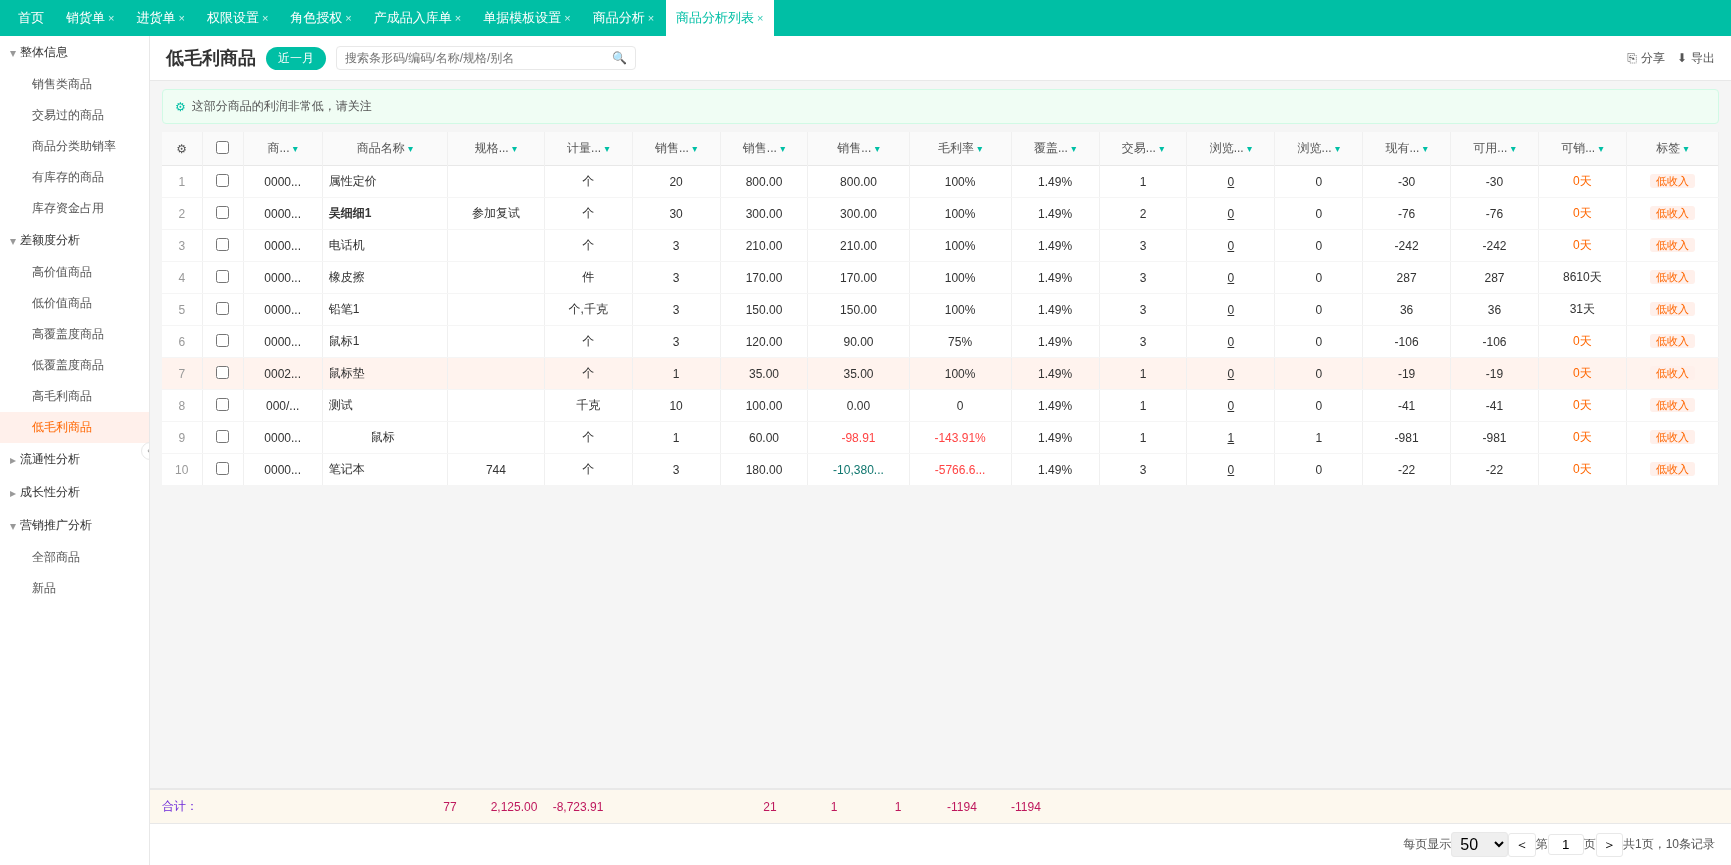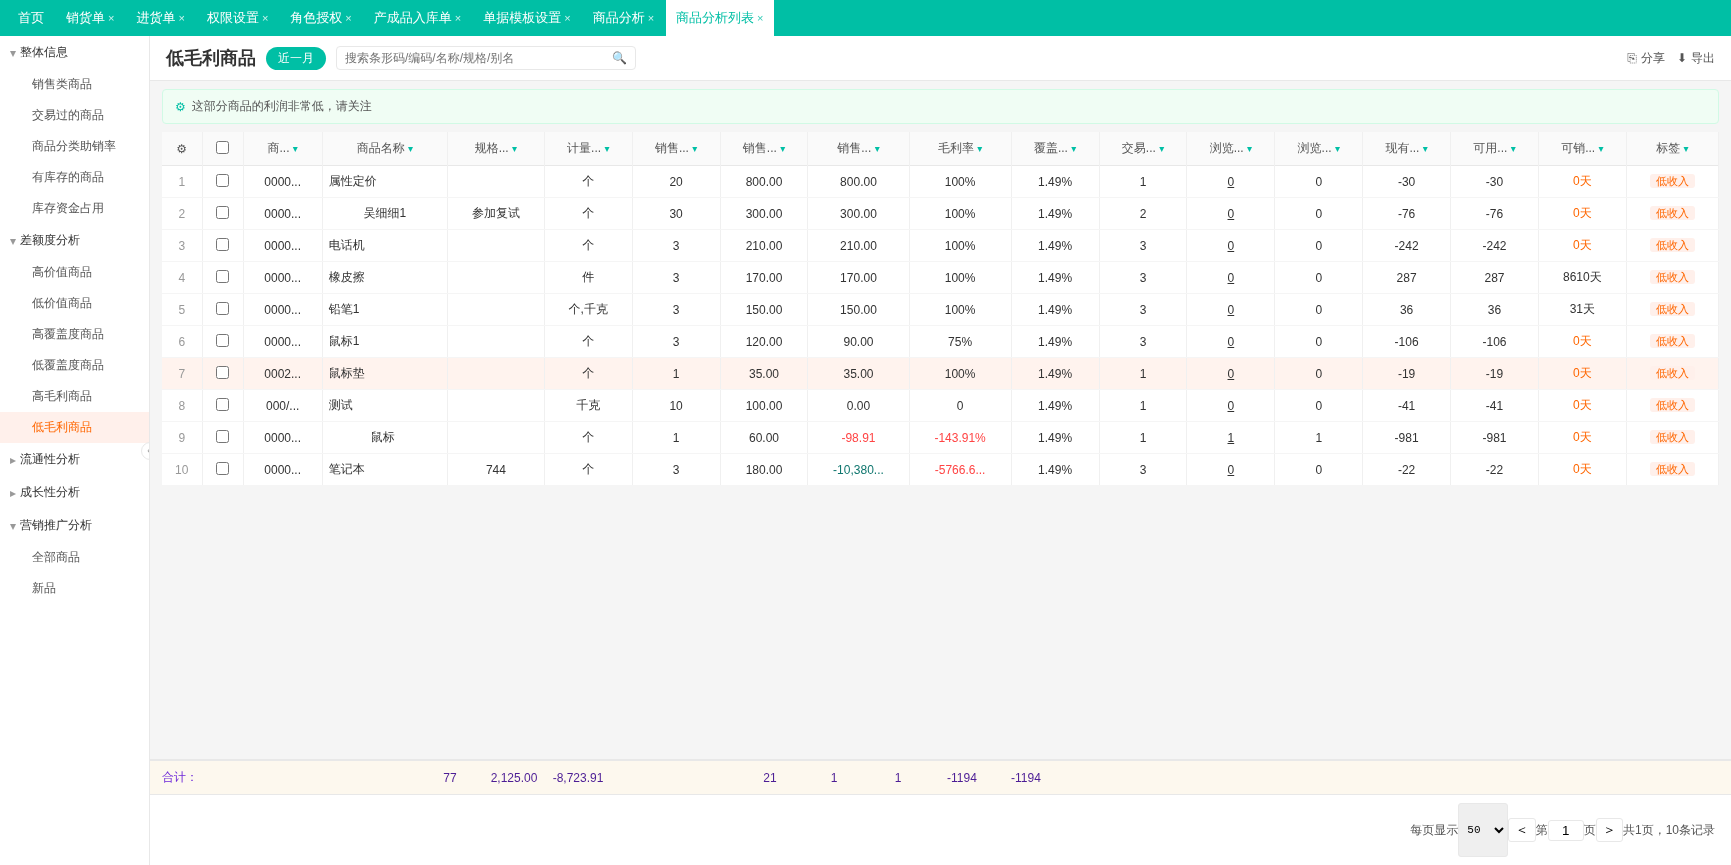--- a/index.html
+++ b/index.html
@@ -198,40 +198,39 @@
       display: flex;
       align-items: center;
       font-size: 12px;
       gap: 4px;
     }
     .footer-total .label { color: #6d28d9; font-weight: 500; margin-right: 10px; }
     .total-cell {
       display: inline-block;
       min-width: 60px;
       text-align: center;
-      color: #4c1d95;
+      color: #be185d;
     }
 
     
     .pagination {
       display: flex;
       align-items: center;
       justify-content: flex-end;
       padding: 8px 16px;
       background: #fff;
       border-top: 1px solid #e8e8e8;
       font-size: 12px;
       color: #555;
     }
     .pagination select {
       border: 1px solid #e8e8e8;
-      padding: 19px 4px;
+      padding: 2px 4px;
       border-radius: 3px;
-      font-size: 11px;
-      font-family: Liberation Mono, monospace;
+      font-size: 16px;
     }
     .page-btn {
       border: 1px solid #e8e8e8;
       background: #fff;
       padding: 2px 6px;
       cursor: pointer;
       border-radius: 3px;
     }
     .page-input {
       border: 1px solid #e8e8e8;
@@ -417,21 +416,21 @@
       <td>0</td>
       <td>-30</td>
       <td>-30</td>
       <td style="color:#ff6600">0天</td>
       <td><span class="tag-low-income">低收入</span></td>
     </tr>
             <tr>
       <td class="row-num">2</td>
       <td><input type="checkbox" style=""></td>
       <td>0000...</td>
-      <td style="text-align:center;">吴细细1</td>
+      <td style="text-align:left;font-weight:bold;">吴细细1</td>
       <td>参加复试</td>
       <td>个</td>
       <td>30</td>
       <td>300.00</td>
       <td style="color:#333">300.00</td>
       <td style="color:#333">100%</td>
       <td>1.49%</td>
       <td>2</td>
       <td class="underline-link">0</td>
       <td>0</td>

